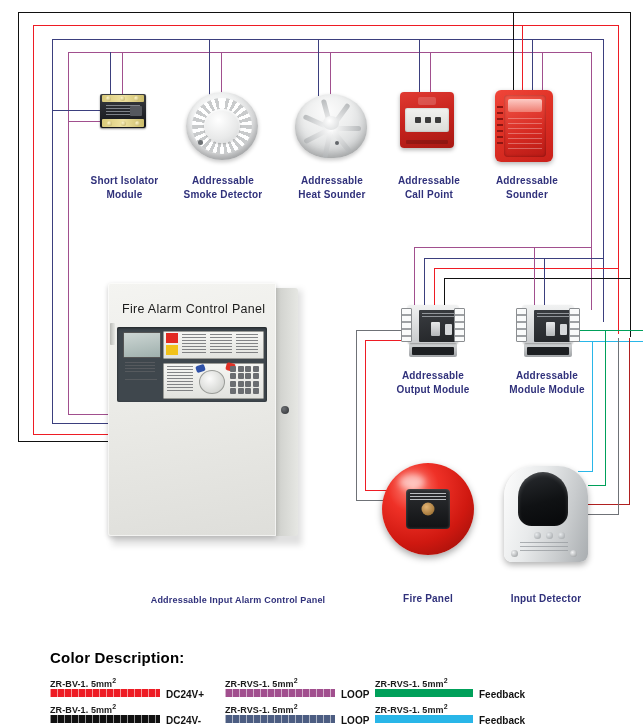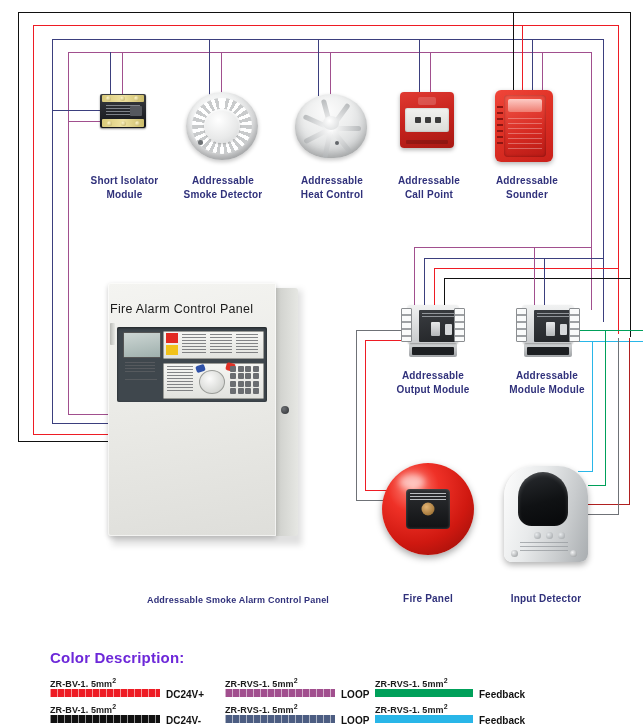--- a/index.html
+++ b/index.html
@@ -166,21 +166,21 @@
   .keypad b{display:block;background:#6a6d71;border-radius:1px;}
   .navpad{position:absolute;width:24px;height:22px;border-radius:50%;
           background:radial-gradient(circle at 40% 35%,#fbfbfa,#c8cac6);
           border:1px solid #9a9c98;}
   .panel-lock{position:absolute;width:8px;height:8px;border-radius:50%;
               background:radial-gradient(circle at 35% 35%,#6d7074,#2c2e31);}
   .panel-hinge{position:absolute;width:5px;background:linear-gradient(90deg,#b9bab6,#e7e8e4);border-radius:1px;}
   .panel-btn{position:absolute;border-radius:2px;}
 
   
-  .legend-title{position:absolute;color:#6d28d9;font-size:15px;font-weight:bold;letter-spacing:.2px;}
+  .legend-title{position:absolute;color:#000000;font-size:15px;font-weight:bold;letter-spacing:.2px;}
   .lg-item{position:absolute;}
   .lg-spec{position:absolute;color:#1b1b1b;font-size:9px;font-weight:bold;white-space:nowrap;letter-spacing:.1px;}
   .lg-bar{position:absolute;height:8px;}
   .lg-bar.dash{background-image:repeating-linear-gradient(90deg,rgba(255,255,255,.55) 0px,rgba(255,255,255,.55) 1px,transparent 1px,transparent 7px);}
   .lg-name{position:absolute;color:#111;font-size:10px;font-weight:bold;white-space:nowrap;}
   sup{font-size:7px;vertical-align:super;}
 </style>
 </head>
 <body>
 
@@ -320,21 +320,21 @@
   <div class="dlabel" style="left:72px;top:174px;width:105px;">
     <div>Short Isolator</div>
     <div>Module</div>
   </div>
   <div class="dlabel" style="left:167px;top:174px;width:112px;">
     <div>Addressable</div>
     <div>Smoke Detector</div>
   </div>
   <div class="dlabel" style="left:277px;top:174px;width:110px;">
     <div>Addressable</div>
-    <div>Heat Control</div>
+    <div>Heat Sounder</div>
   </div>
   <div class="dlabel" style="left:377px;top:174px;width:104px;">
     <div>Addressable</div>
     <div>Call Point</div>
   </div>
   <div class="dlabel" style="left:477px;top:174px;width:100px;">
     <div>Addressable</div>
     <div>Sounder</div>
   </div>
 
@@ -398,21 +398,21 @@
     <div class="beam-screw" style="left:72px;top:88px;"></div>
   </div>
 
   <div class="panel-shadow" style="left:112px;top:290px;width:190px;height:255px;"></div>
   <div class="panel-side" style="left:272px;top:288px;width:26px;height:248px;border-radius:0 3px 3px 0;"></div>
   <div class="panel-door" style="left:108px;top:283px;width:168px;height:253px;border-radius:3px 0 0 3px;"></div>
 
   <div class="panel-hinge" style="left:110px;top:323px;height:22px;"></div>
   <div class="panel-lock" style="left:281px;top:406px;"></div>
 
-  <div class="panel-title" style="left:110px;top:302px;">Fire Alarm Control Panel</div>
+  <div class="panel-title" style="left:122px;top:302px;">Fire Alarm Control Panel</div>
 
   <div class="panel-window" style="left:117px;top:327px;width:150px;height:75px;"></div>
 
   <div class="panel-lcd" style="left:123px;top:332px;width:36px;height:24px;"></div>
   <div class="txtline" style="left:125px;top:362px;width:30px;height:10px;"></div>
   <div class="txtline" style="left:125px;top:379px;width:32px;height:3px;"></div>
 
   <div class="panel-board" style="left:163px;top:331px;width:99px;height:26px;"></div>
   <div class="led-red" style="left:166px;top:333px;width:12px;height:10px;"></div>
   <div class="led-yel" style="left:166px;top:345px;width:12px;height:10px;"></div>
@@ -438,21 +438,21 @@
       <b></b>
       <b></b>
       <b></b>
       <b></b>
       <b></b>
       <b></b>
       <b></b>
   </div>
 
   <div class="dlabel small" style="left:118px;top:593px;width:240px;">
-    <div>Addressable Smoke Alarm Control Panel</div>
+    <div>Addressable Input Alarm Control Panel</div>
   </div>
   <div class="dlabel" style="left:386px;top:592px;width:84px;">
     <div>Fire Panel</div>
   </div>
   <div class="dlabel" style="left:494px;top:592px;width:104px;">
     <div>Input Detector</div>
   </div>
 
   <div class="legend-title" style="left:50px;top:649px;">Color Description:</div>
 

